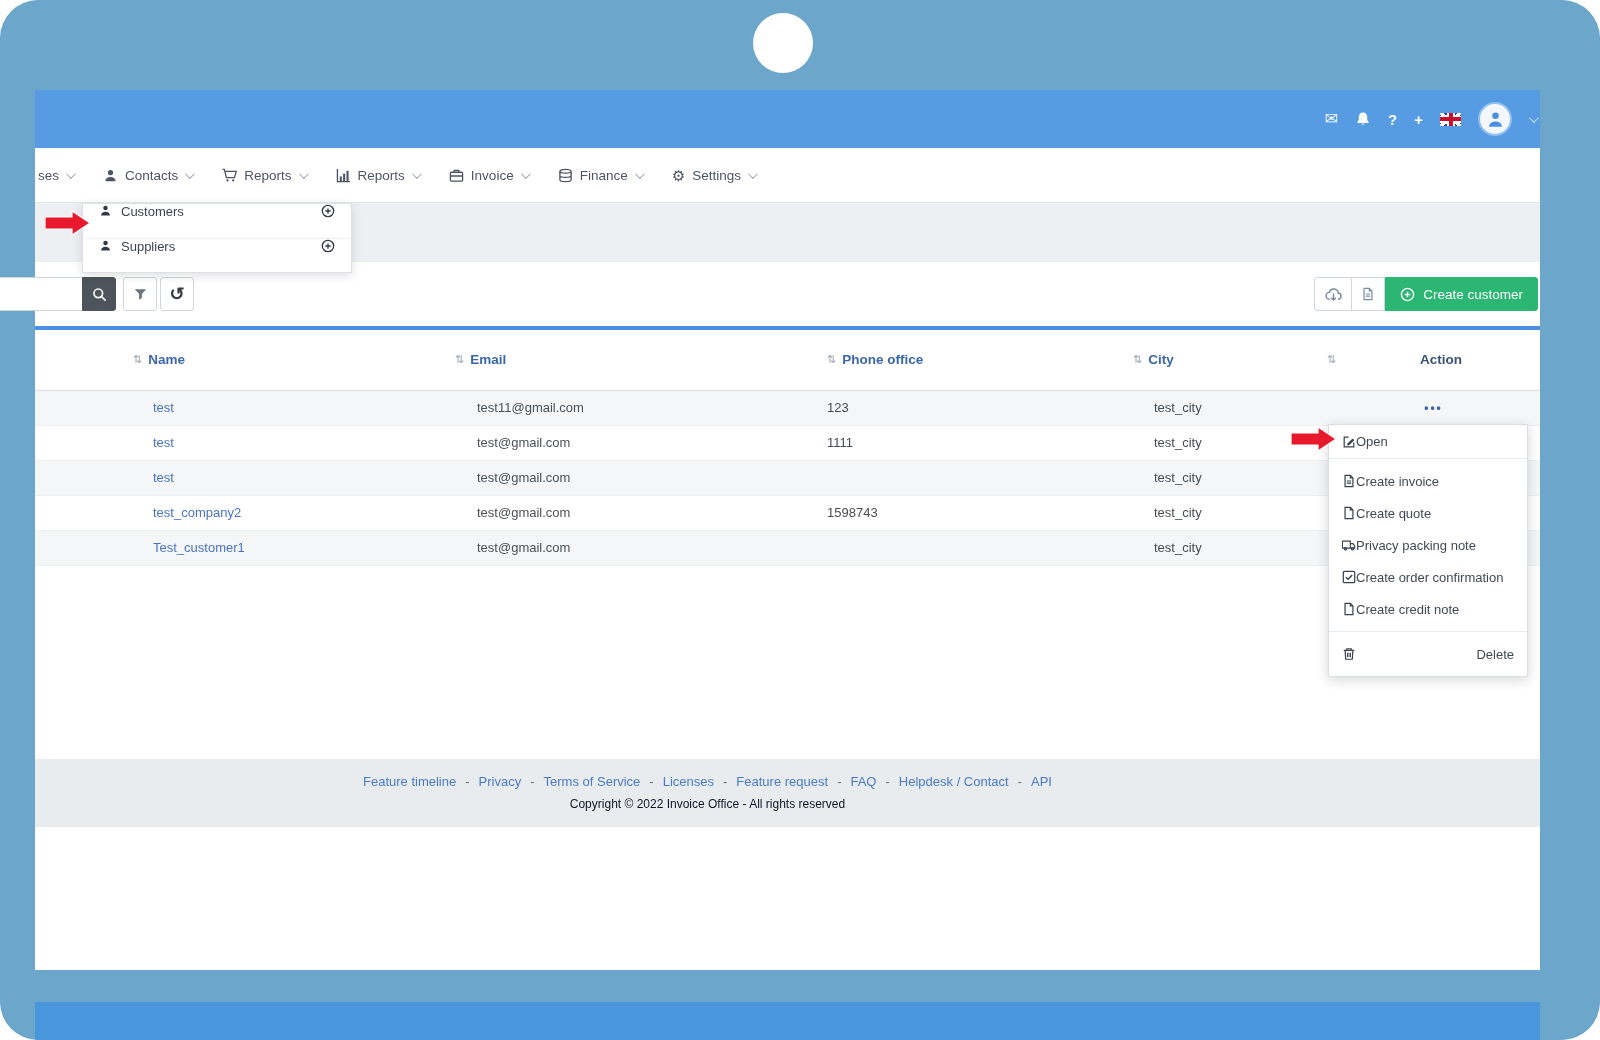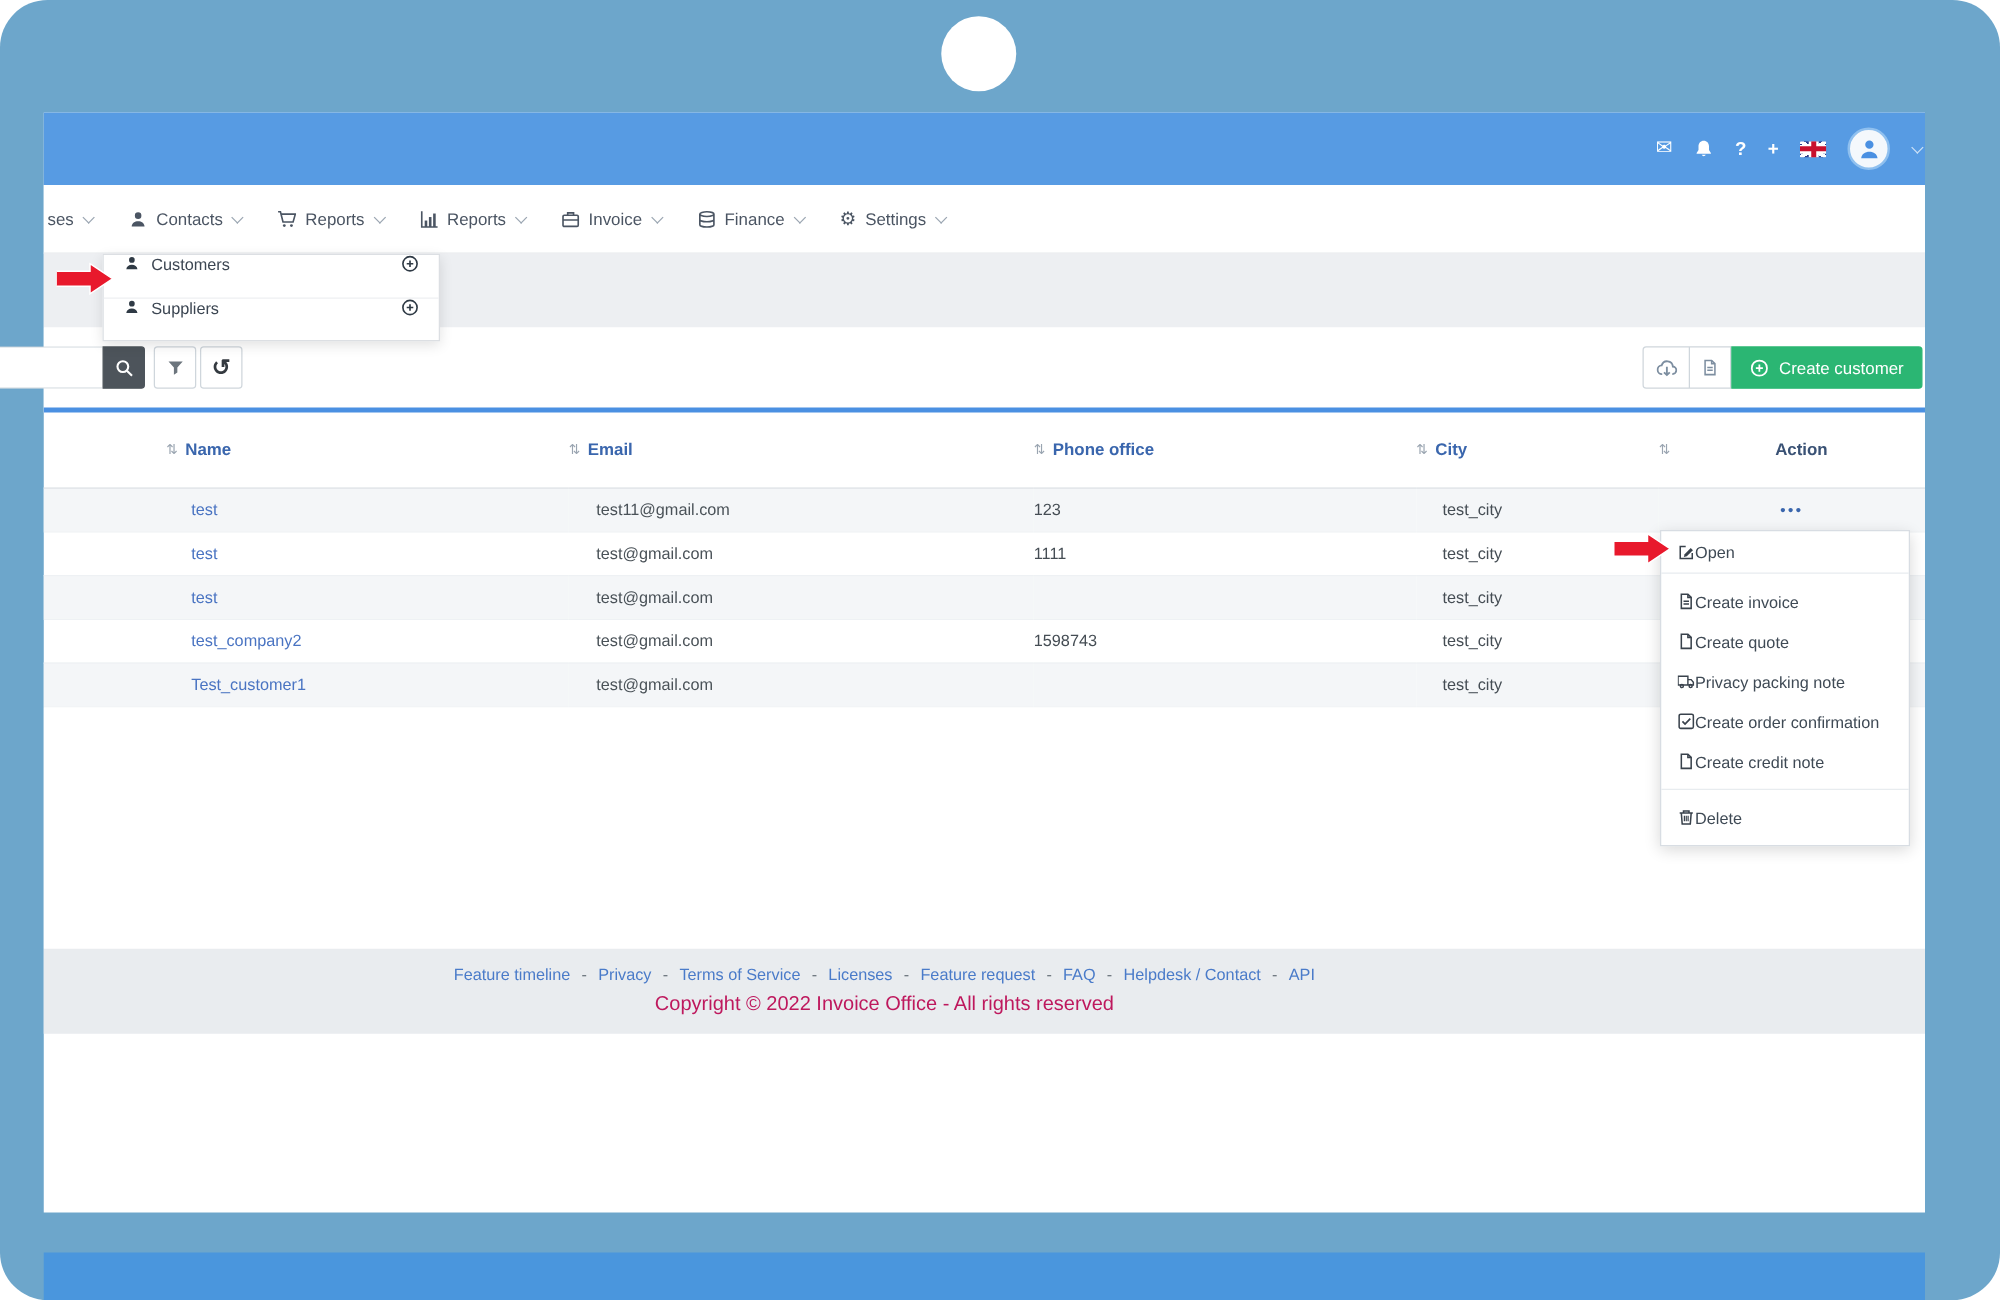--- a/index.html
+++ b/index.html
@@ -98,41 +98,41 @@
 
   .spacer { height:193px; background:#fff; }
 
   
   .app-footer { height:68px; background:#e9ecef; display:flex; flex-direction:column;
                 justify-content:center; }
   .footer-inner { width:1345px; text-align:center; }
   .footer-links { font-size:13px; }
   .footer-links a { color:#4a7bc9; text-decoration:none; cursor:pointer;margin-top:23px; }
   .footer-links .sep { color:#6c757d; margin:0 9px; }
-  .footer-copy { margin-top:8px; font-size:16px; color:#be185d; }
+  .footer-copy { margin-top:8px; font-size:12px; color:#0f172a; }
 
   
   .dropdown { position:absolute; left:47px; top:113px; width:270px; background:#fff;
               border:1px solid #dcdfe3; box-shadow:0 3px 10px rgba(0,0,0,.12); z-index:40; }
   .dd-item { height:34px; display:flex; align-items:flex-start; gap:9px; padding:0 16px;
              font-size:13px; color:#3c4652; cursor:pointer; }
   .dd-item + .dd-item { border-top:1px solid #eef0f2; }
   .dd-item svg.dd-ic { width:13px; height:13px; color:#2f3a45; }
   .dd-item svg.dd-plus { width:14px; height:14px; color:#2f3a45; margin-left:auto; }
 
   
   .ctx-menu { position:absolute; left:1293px; top:334px; width:200px; background:#fff;
               border:1px solid #d8dde3; box-shadow:0 3px 12px rgba(0,0,0,.16); z-index:40;
               padding-bottom:6px; }
   .ctx-item { display:flex; align-items:center; gap:0; padding:16px 13px; height:29px;
               font-size:13px; color:#3f4a55; cursor:pointer; }
   .ctx-item svg { width:14px; height:14px; color:#39424c; flex:none; }
   .ctx-open { height:34px; border-bottom:1px solid #e8ecef; margin-bottom:6px; }
   .ctx-divider { border-top:1px solid #e8ecef; margin:6px 0; }
-  .ctx-delete { height:32px; }
+  .ctx-delete { height:32px;justify-content:space-between; }
 
   
   .red-arrow { position:absolute; z-index:50; }
   .arrow-1 { left:10px; top:120px; width:46px; height:26px; }
   .arrow-2 { left:1255px; top:336px; width:48px; height:26px; }
 </style>
 </head>
 <body>
 
 <svg width="0" height="0" style="position:absolute" aria-hidden="true">

